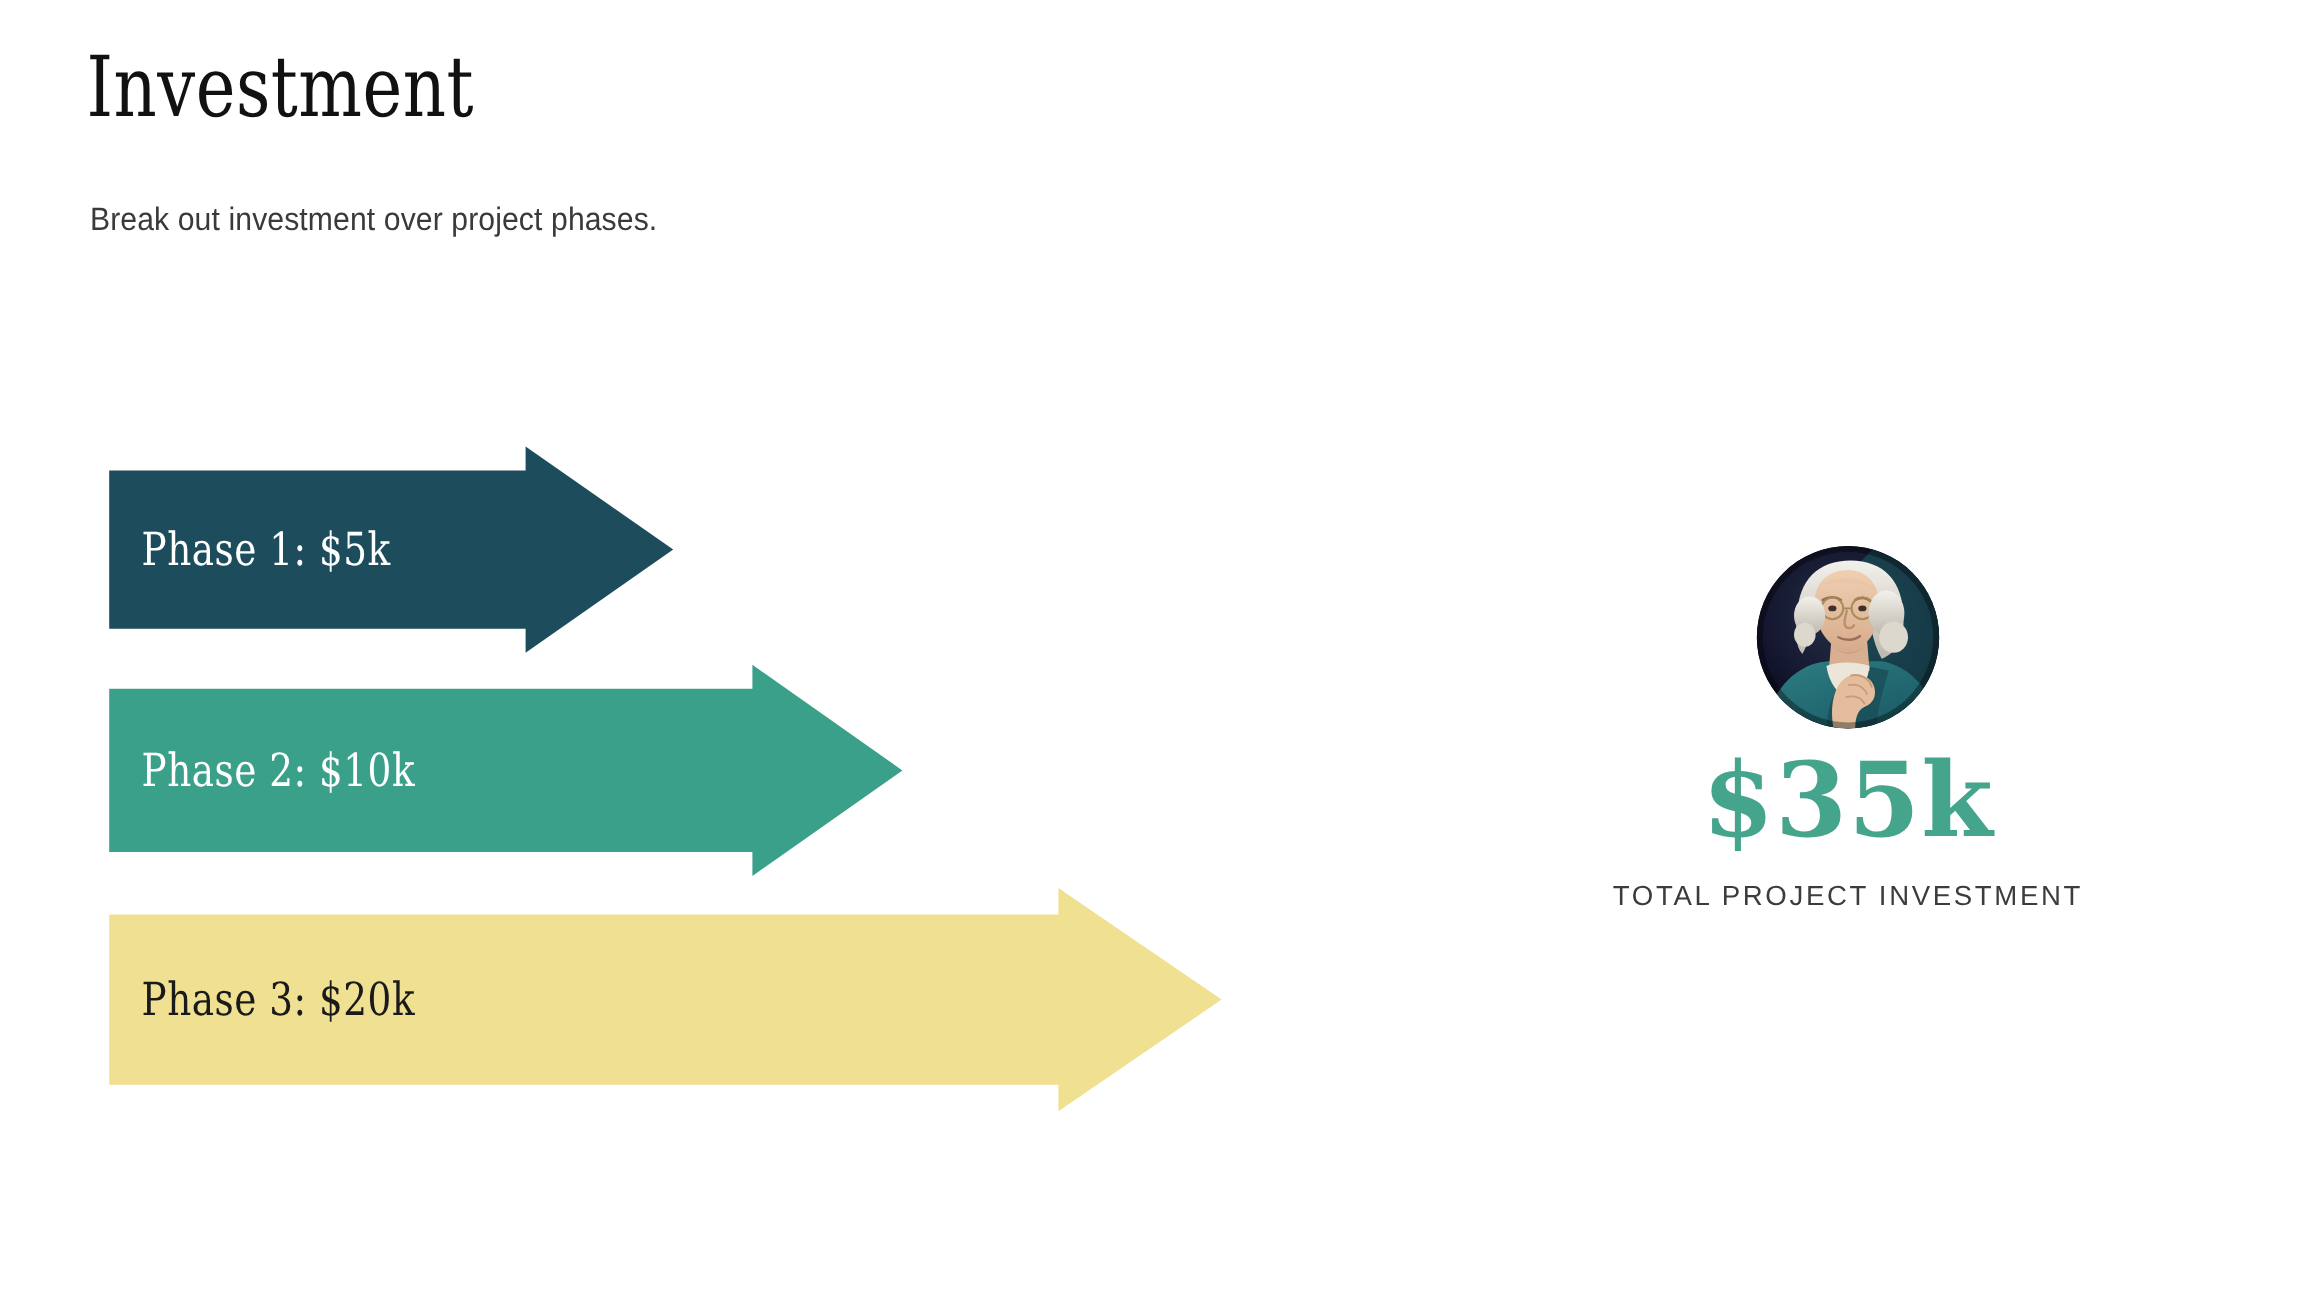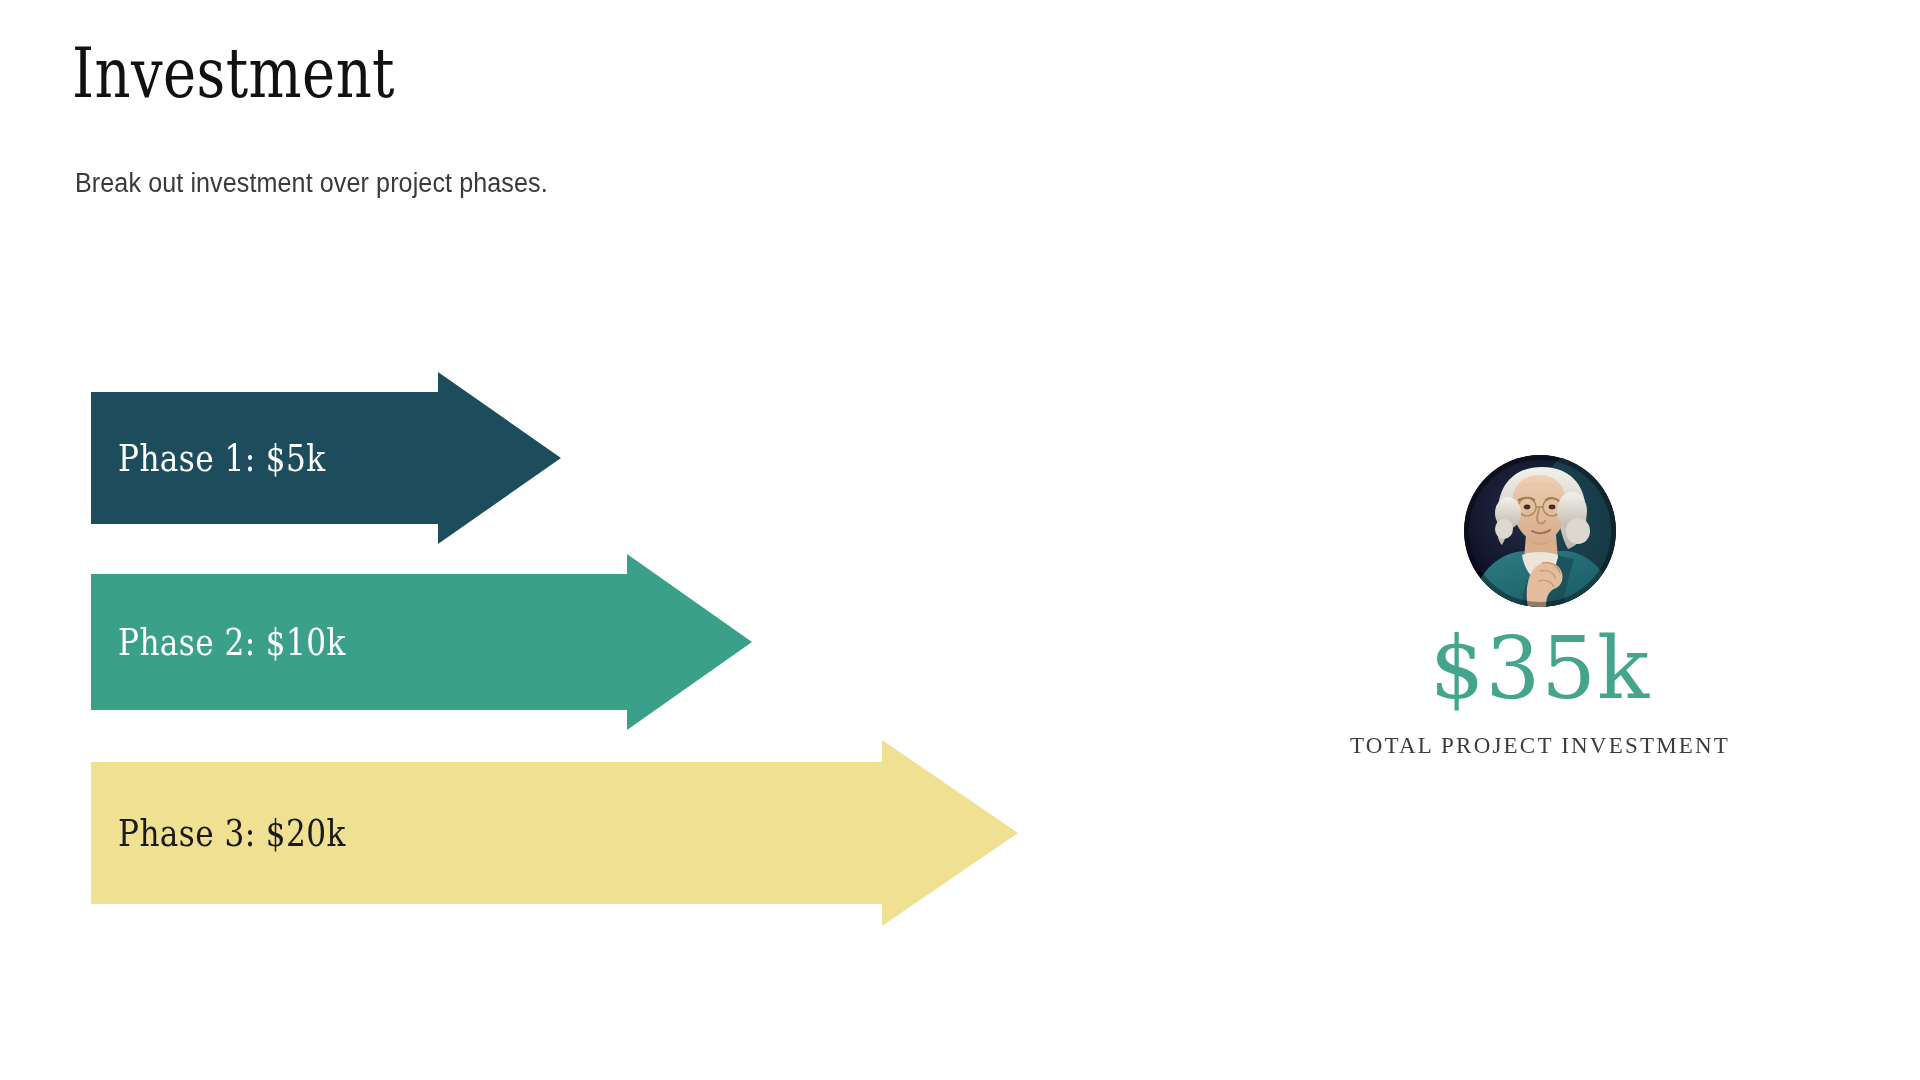--- a/index.html
+++ b/index.html
@@ -105,28 +105,28 @@
     background: #0e0b1c;
     display: block;
   }
 
   #avatar svg { display: block; width: 152px; height: 152px; }
 
   #total-value {
     font-family: "DejaVu Serif", "Liberation Serif", serif;
     font-size: 86px;
     line-height: 1.0;
-    font-weight: 400;
+    font-weight: 700;
     color: #45a58c;
     letter-spacing: 1px;
     margin-top: 6px;
   }
 
   #total-caption {
-    font-family: Liberation Serif, serif;
+    font-family: Liberation Sans, sans-serif;
     font-size: 23px;
     font-weight: 400;
     color: #3c3c3c;
     letter-spacing: 2.2px;
     margin-top: 22px;
     white-space: nowrap;
   }
 </style>
 </head>
 <body>

